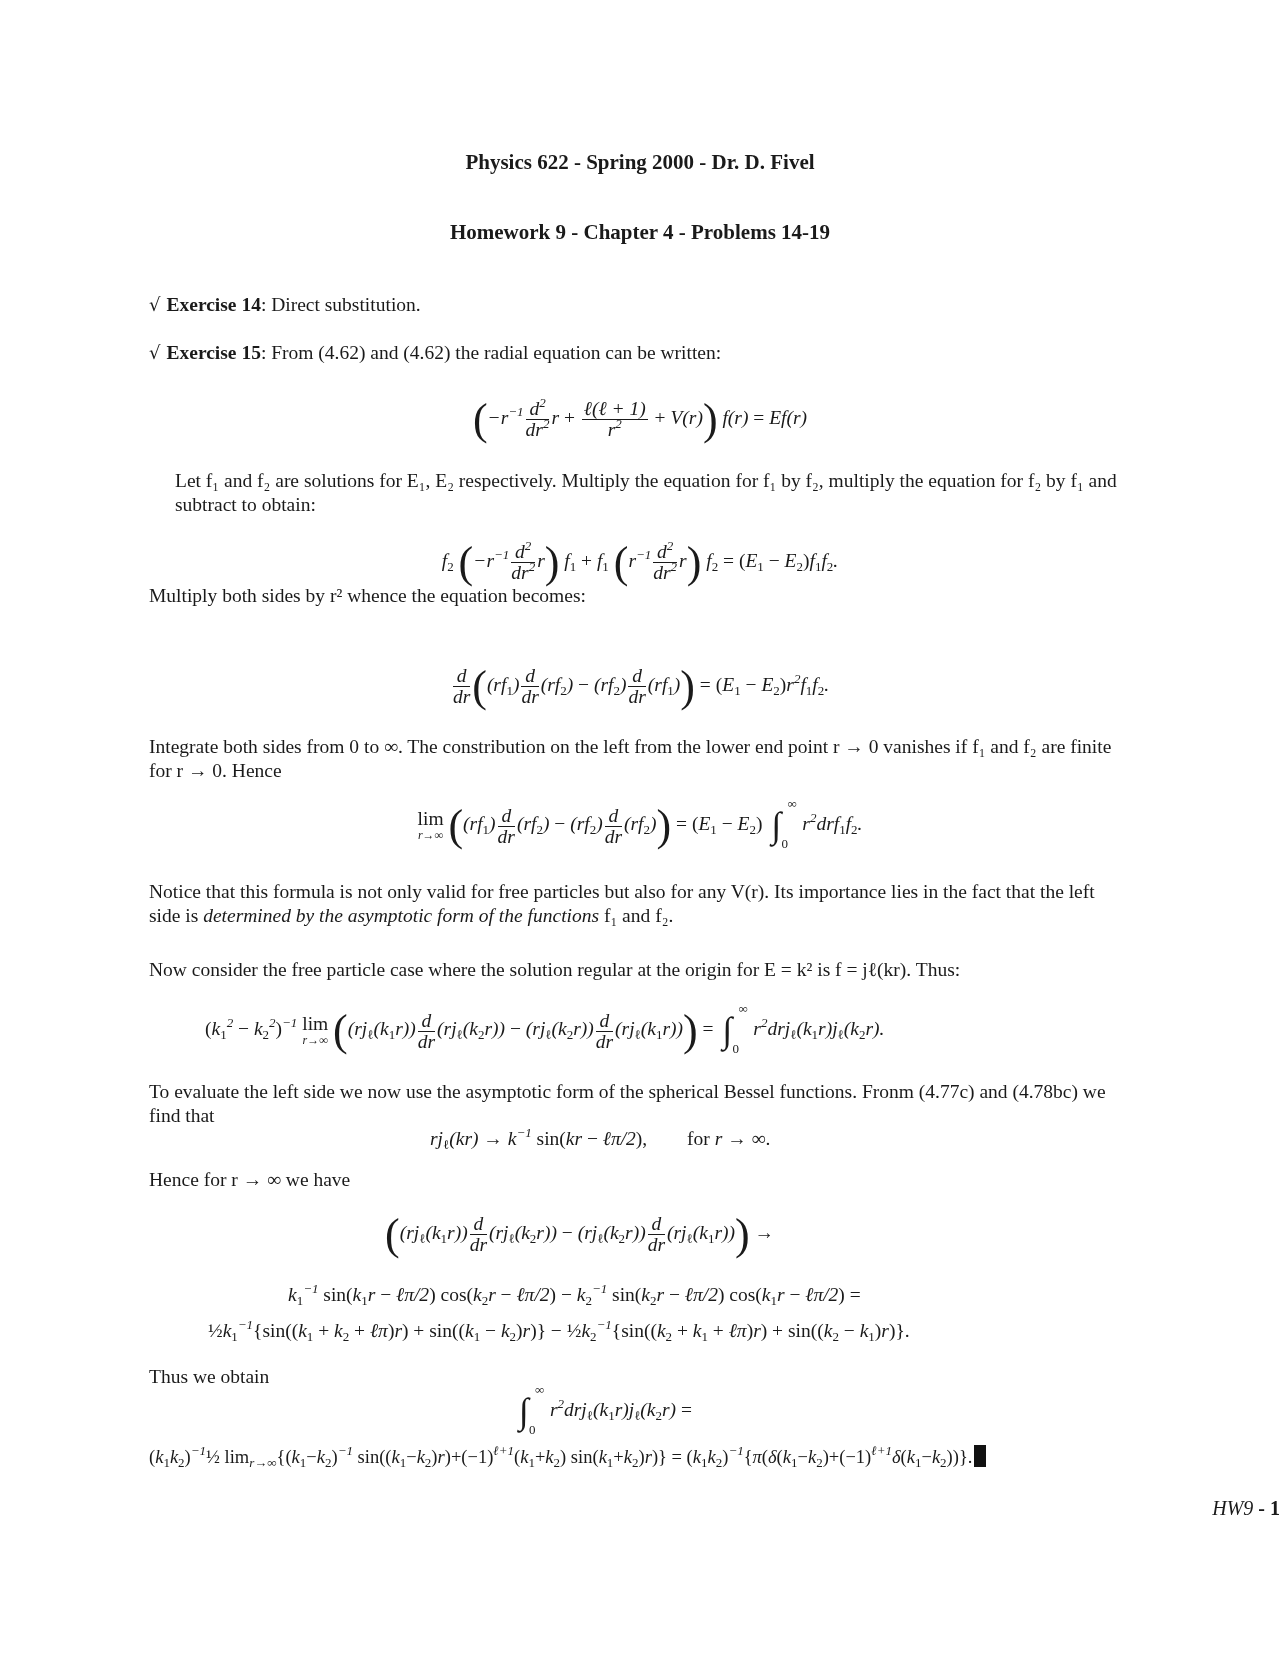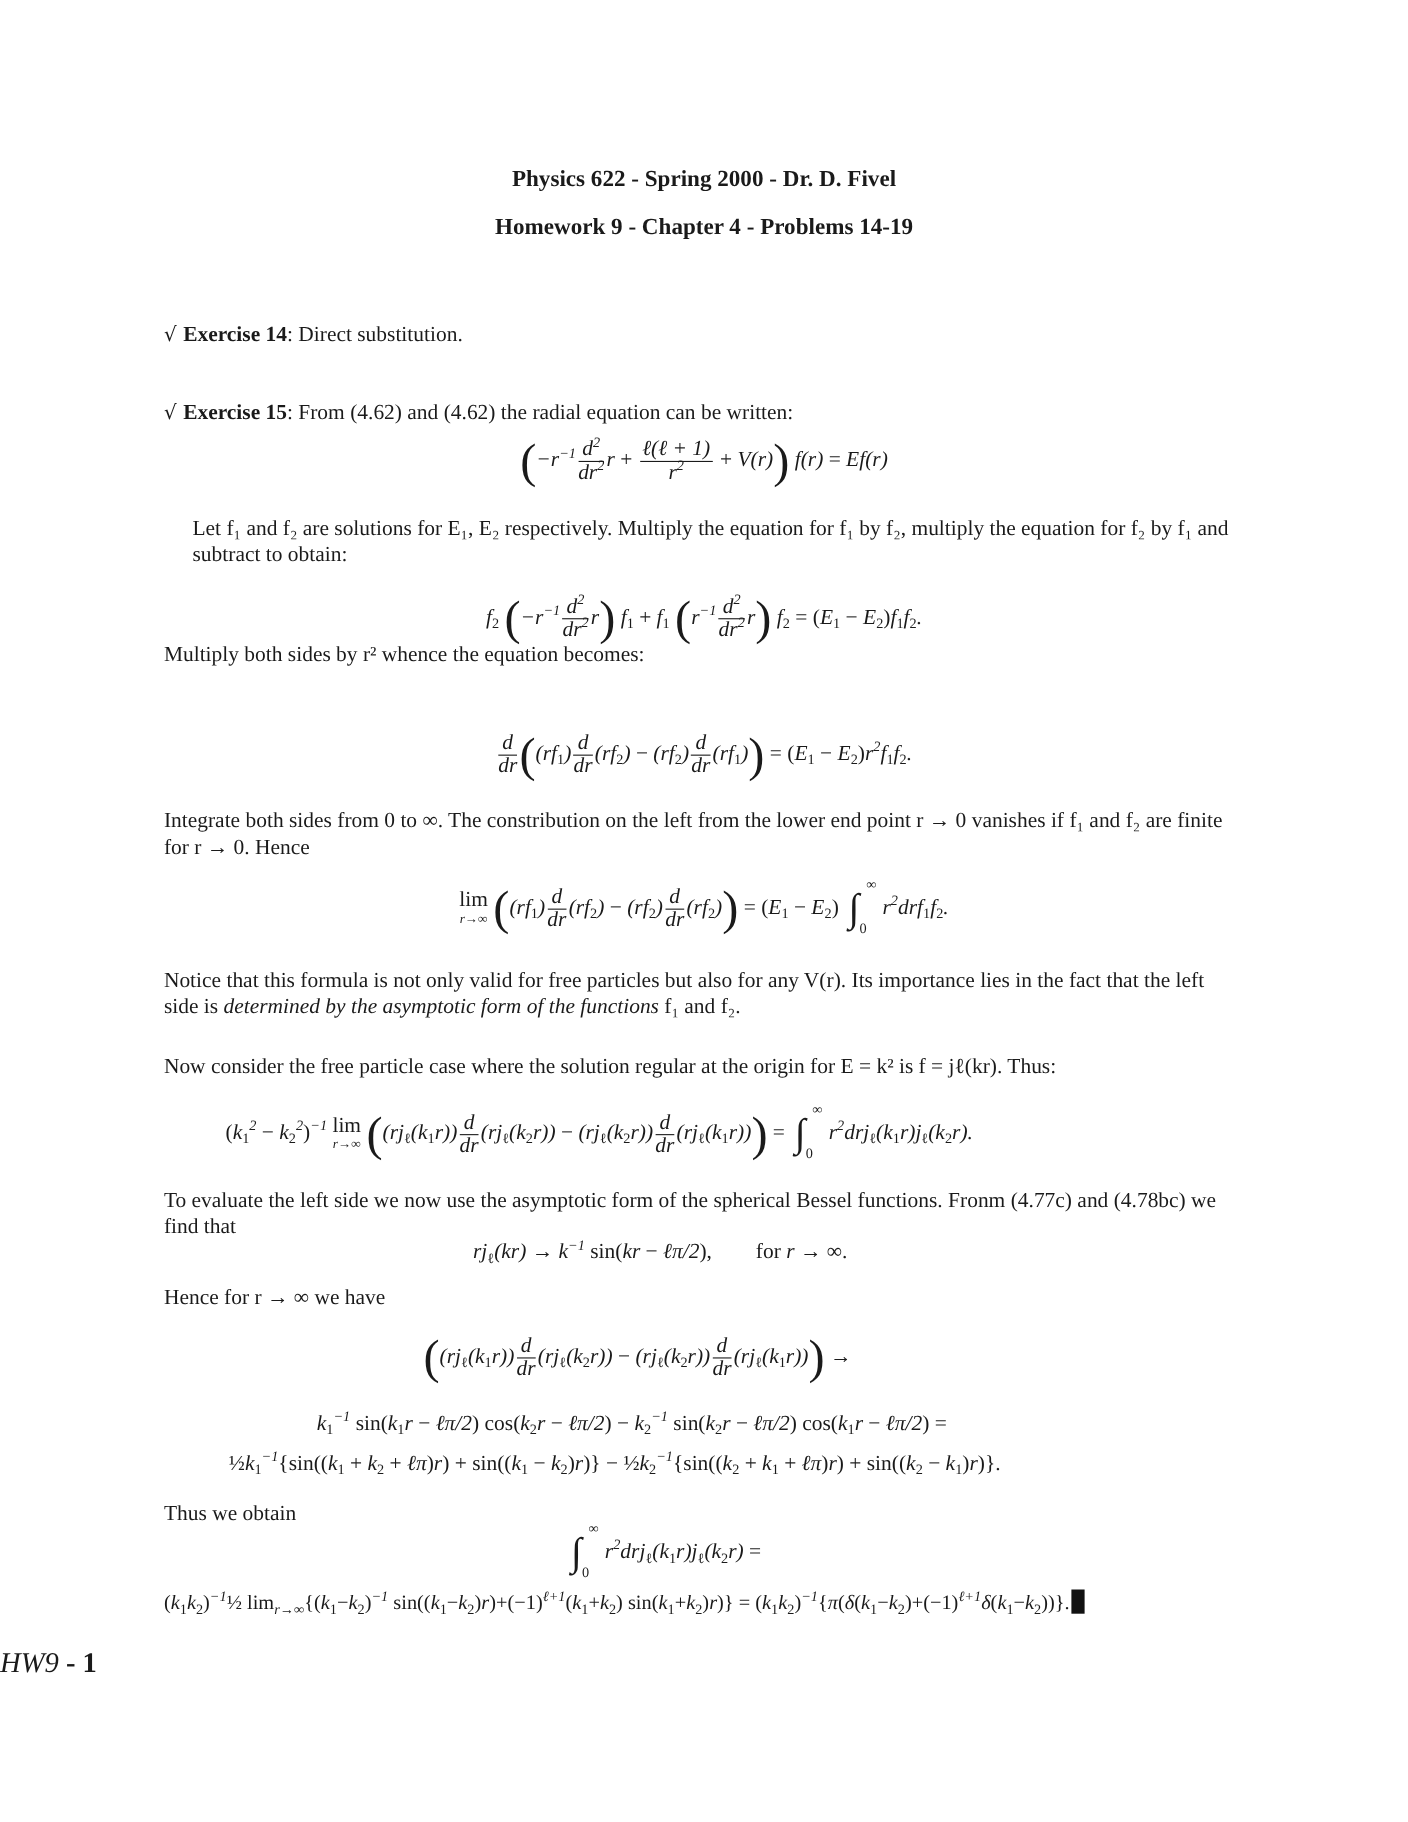--- a/index.html
+++ b/index.html
@@ -33,38 +33,38 @@
   sup { font-size: 13px; vertical-align: 8px; line-height: 0; font-style: italic; }
   sub { font-size: 13px; vertical-align: -4px; line-height: 0; font-style: normal; }
   .limwrap { display: inline-block; vertical-align: middle; text-align: center; font-style: normal; }
   .limwrap .lim { display: block; line-height: 18px; }
   .limwrap .under { display: block; font-size: 12px; font-style: italic; line-height: 14px; }
   .int { display: inline-block; vertical-align: middle; position: relative; font-style: normal; font-size: 36px; width: 30px; height: 52px; }
   .int .s { position: absolute; left: 4px; top: 4px; }
   .int .hi { position: absolute; left: 20px; top: -4px; font-size: 13px; }
   .int .lo { position: absolute; left: 14px; top: 36px; font-size: 13px; }
   .qed { display: inline-block; width: 12px; height: 22px; background: #111; vertical-align: -4px; margin-left: 2px; }
-  .footer { left: 0; width: 1280px; text-align: left; font-family: "Liberation Serif", serif; font-size: 26px; }
+  .footer { left: 0; width: 1280px; text-align: right; font-family: "Liberation Serif", serif; font-size: 20px; }
   .footer .it { font-style: italic; }
   .footer .b { font-weight: bold; }
   .em { font-style: italic; }
 </style>
 </head>
 <body>
 
 <div class="page">
 
   <div class="abs title" style="top:150px;">Physics 622 - Spring 2000 - Dr.  D. Fivel</div>
-  <div class="abs title" style="top:194px;">Homework 9 - Chapter 4 - Problems 14-19</div>
+  <div class="abs title" style="top:220px;">Homework 9 - Chapter 4 - Problems 14-19</div>
 
   <div class="abs para" style="top:293px;">
     <span class="check">√</span><span class="ex-head">Exercise 14</span><span>: Direct substitution.</span>
   </div>
 
-  <div class="abs para" style="top:364px;">
+  <div class="abs para" style="top:341px;">
     <span class="check">√</span><span class="ex-head">Exercise 15</span><span>: From (4.62) and (4.62) the radial equation can be written:</span>
   </div>
 
   <div class="abs eq center" style="top:395px;">
     <span class="big">(</span>−r<sup>−1</sup><span class="frac"><span class="num">d<sup>2</sup></span><span>dr<sup>2</sup></span></span>r <span class="up">+</span> <span class="frac"><span class="num">ℓ(ℓ + 1)</span><span>r<sup>2</sup></span></span> <span class="up">+</span> V(r)<span class="big">)</span> f(r) <span class="up">=</span> Ef(r)
   </div>
 
   <div class="abs para" style="top:469px;margin-left:26px;">Let f₁ and f₂ are solutions for E₁, E₂ respectively. Multiply the equation for f₁ by f₂, multiply the equation for f₂ by f₁ and subtract to obtain:</div>
 
   <div class="abs eq center" style="top:538px;">

